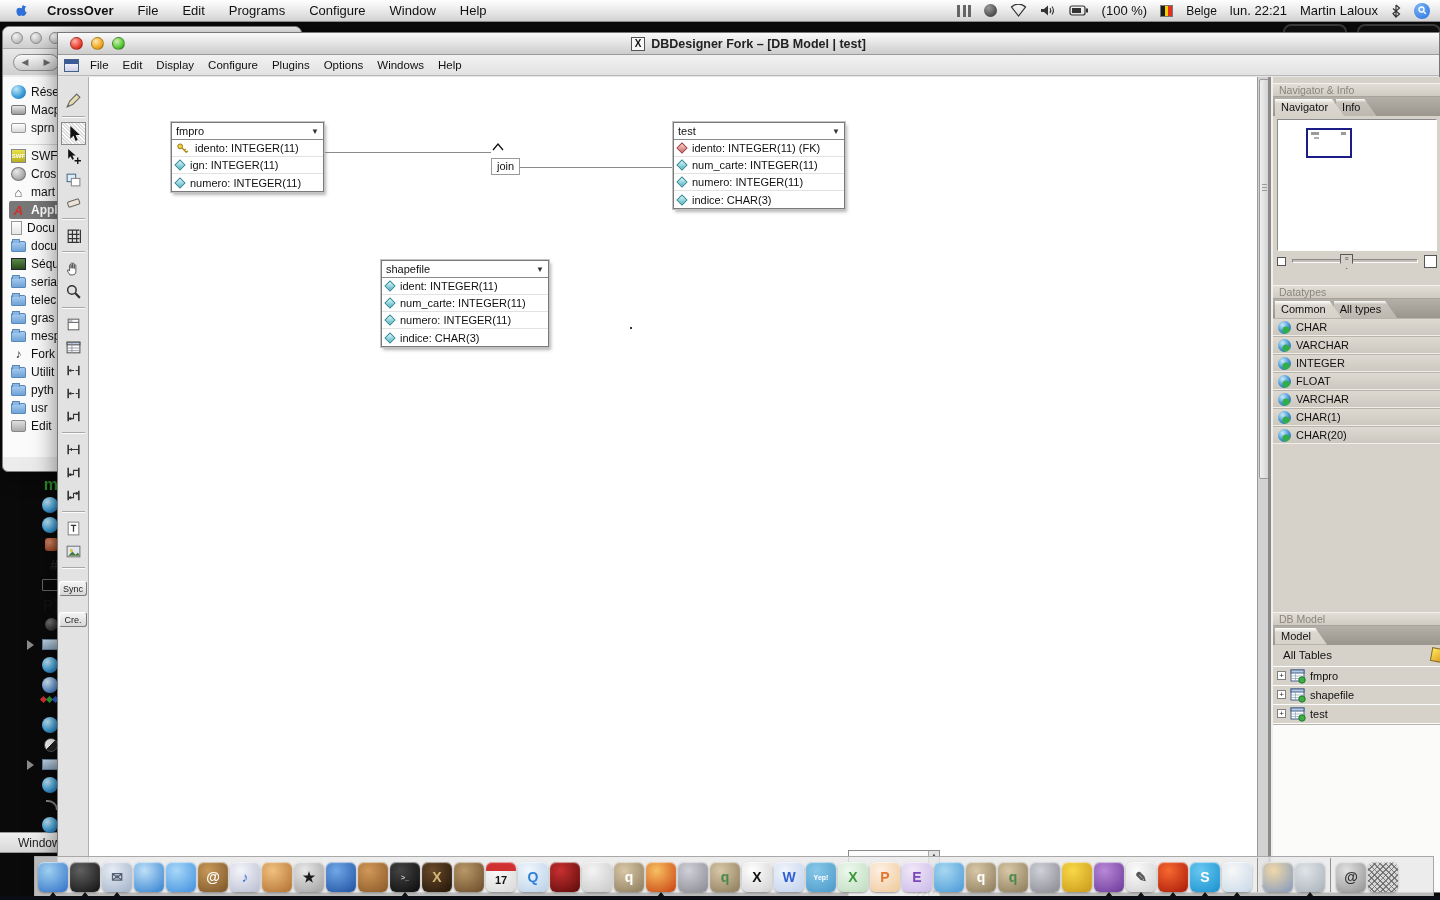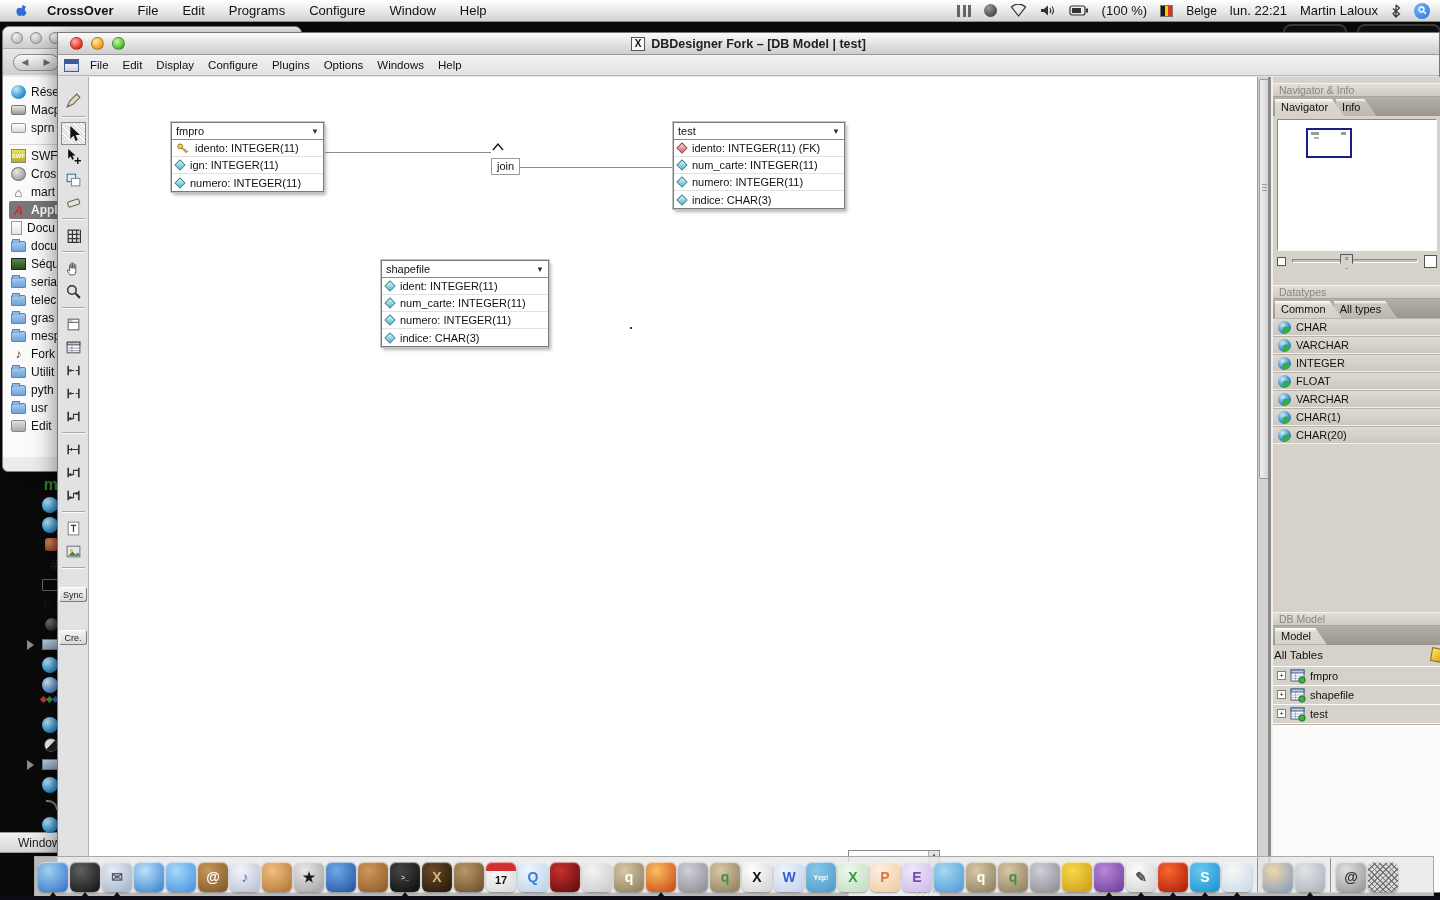--- a/index.html
+++ b/index.html
@@ -99,21 +99,21 @@
 
   #app-body { position:absolute; top:44px; bottom:0; left:0; right:0; }
   
   #side-toolbar { position:absolute; left:0; top:0; bottom:0; width:31px; background:#e2e2e2; border-right:1px solid #b0b0b0;
     display:flex; flex-direction:column; align-items:center; padding-top:12px; }
   .tbtn { width:25px; height:23px; display:flex; align-items:center; justify-content:center; background:transparent; border:1px solid transparent; }
   .tbtn svg { width:17px; height:17px; }
   .tbtn.pressed { background:repeating-linear-gradient(45deg,#ffffff 0 1px,#dcdcdc 1px 2.5px); border:1px solid #8a8a8a; }
   .tb-sep { width:23px; height:2px; border-top:1px solid #a8a8a8; border-bottom:1px solid #fcfcfc; margin:4px 0; }
   .tb-btnTxt { width:28px; height:15px; font-size:9px; color:#222; background:linear-gradient(#f4f4f4,#d8d8d8);
-    border:1px solid; border-color:#fff #7a7a7a #7a7a7a #fff; border-radius:3px; margin:14px 0;
+    border:1px solid; border-color:#fff #7a7a7a #7a7a7a #fff; border-radius:3px; margin:8px 0;
     display:flex; align-items:center; justify-content:center; }
 
   
   #canvas { position:absolute; left:31px; top:0; width:1168px; bottom:0; background:#fff; overflow:hidden; }
   .ertable { position:absolute; background:#fff; border:1px solid #7a7a7a; outline:1px solid #c4c4c4;
     box-shadow:2px 3px 3px rgba(110,110,110,.5); }
   .er-head { height:17px; display:flex; align-items:center; justify-content:space-between; padding:0 4px;
     font-size:11px; color:#111; border-bottom:1px solid #8a8a8a; background:#fff; }
   .er-arrow { font-size:8px; color:#333; }
   .er-row { height:17px; display:flex; align-items:center; gap:6px; padding:0 4px; font-size:11px; color:#111;
@@ -159,21 +159,21 @@
   #ztrack { flex:1; height:4px; background:#c4c0b8; border:1px solid; border-color:#8a8a8a #fcfcfc #fcfcfc #8a8a8a; position:relative; }
   #zthumb { position:absolute; left:38%; top:-6px; width:13px; height:15px; background:#d6d2ca; border:1px solid #555;
     clip-path:polygon(0 0,100% 0,100% 60%,50% 100%,0 60%); display:flex; justify-content:center; font-size:7px; color:#555; }
   .dtype-row { height:18px; display:flex; align-items:center; gap:5px; padding-left:5px; flex:none;
     background:linear-gradient(#deda d2,#ccc8c0); background:linear-gradient(#dedad2,#ccc8c0);
     border-bottom:1px solid #f0eee8; border-top:1px solid #b8b4ac; font-size:11px; color:#111; }
   .sphere { width:13px; height:13px; border-radius:50%; flex:none;
     background:radial-gradient(circle at 62% 70%,#2fae49 0 28%,transparent 32%),
                radial-gradient(circle at 35% 30%,#c8ecfa,#3f8fd0 55%,#174a8c); }
   .filler { flex:1; }
-  #alltables { height:22px; display:flex; align-items:center; font-size:11.5px; color:#111; padding-left:1px;
+  #alltables { height:22px; display:flex; align-items:center; font-size:11.5px; color:#111; padding-left:10px;
     border-bottom:1px solid #fcfcfc; position:relative; flex:none; }
   #alltables .yico { position:absolute; right:-2px; top:3px; width:12px; height:14px;
     background:linear-gradient(135deg,#ffe860,#e0a020); border:1px solid #8a6a10; transform:rotate(10deg); }
   .tree-row { height:19px; display:flex; align-items:center; gap:4px; padding-left:4px; flex:none;
     border-bottom:1px solid #fcfcfc; font-size:11px; color:#111; }
   .plusbox { width:9px; height:9px; background:#fff; border:1px solid #808080; font-size:8px; line-height:7px;
     text-align:center; color:#222; flex:none; }
   .tree-ic { width:16px; height:16px; flex:none; }
   #dbm-filler { flex:1; background:#fbfbfa; border-top:1px solid #b8b4ac; }
 

